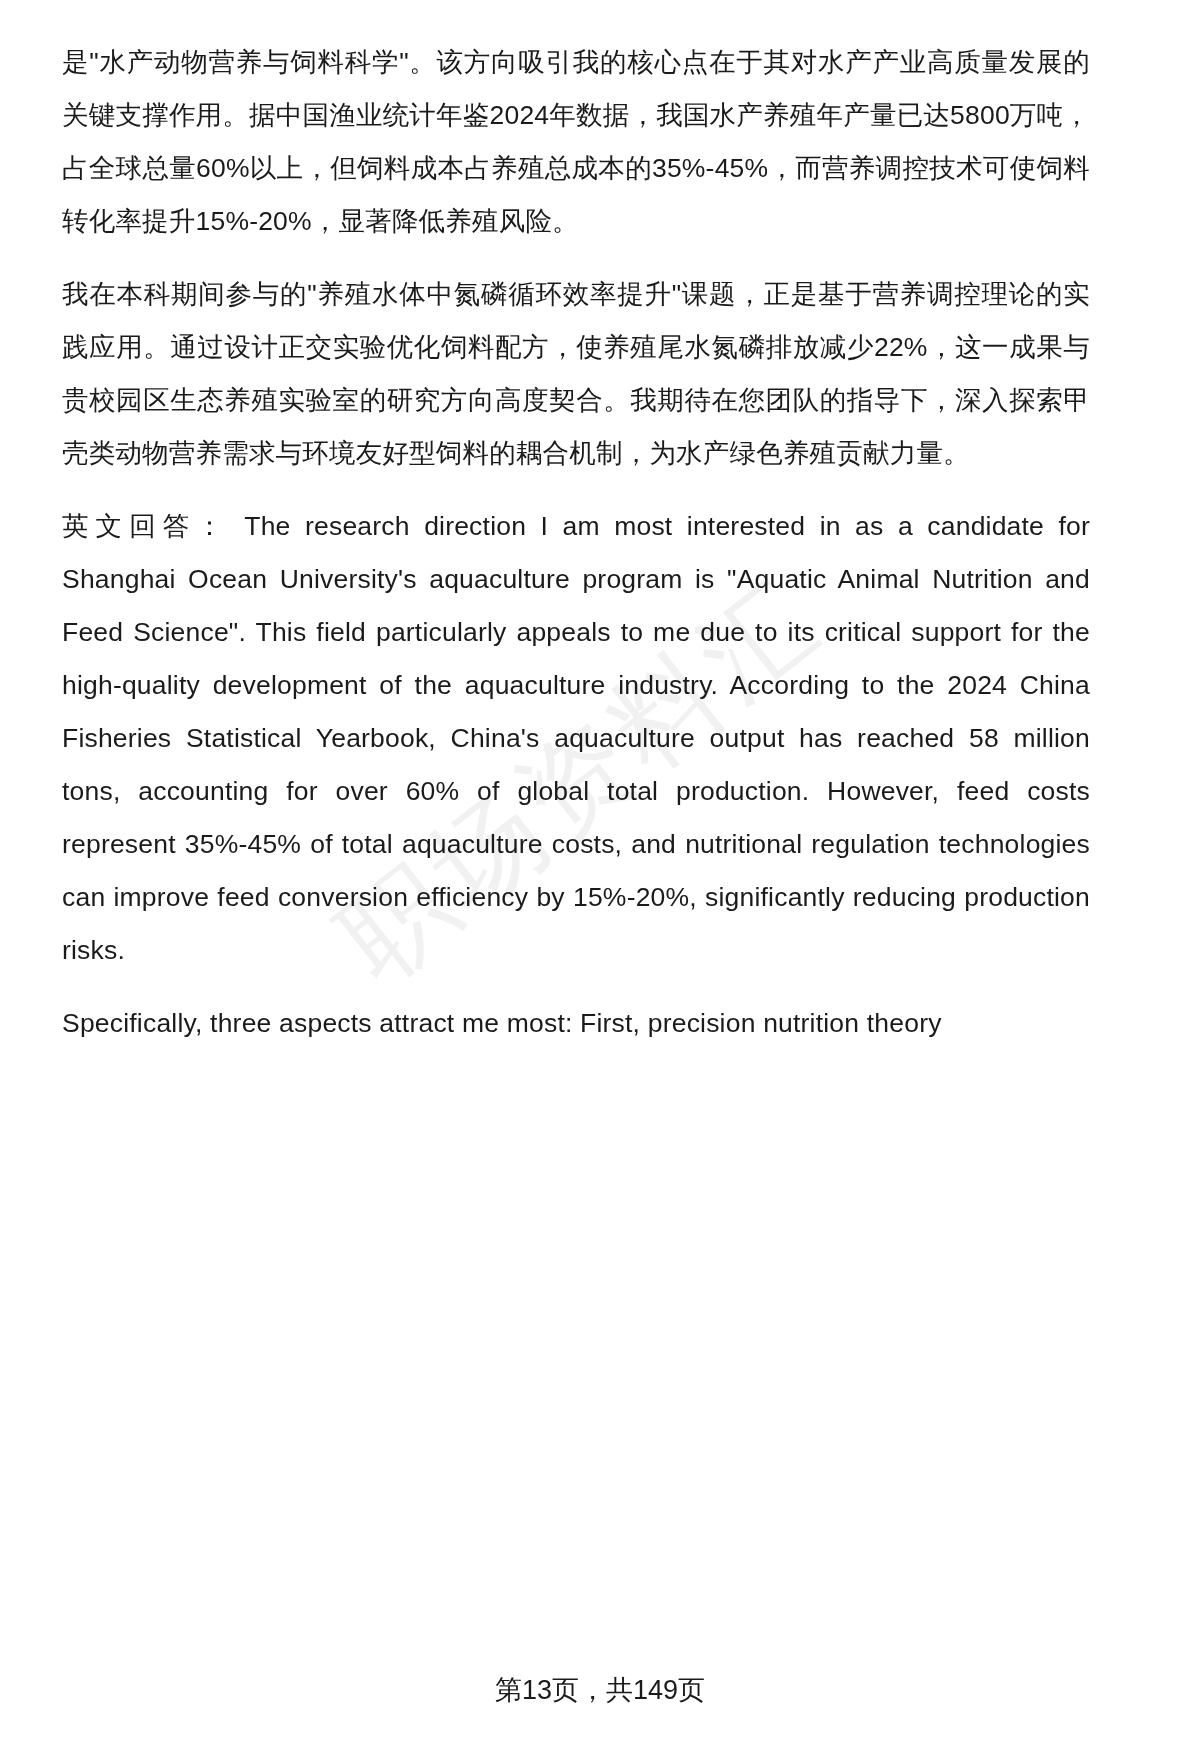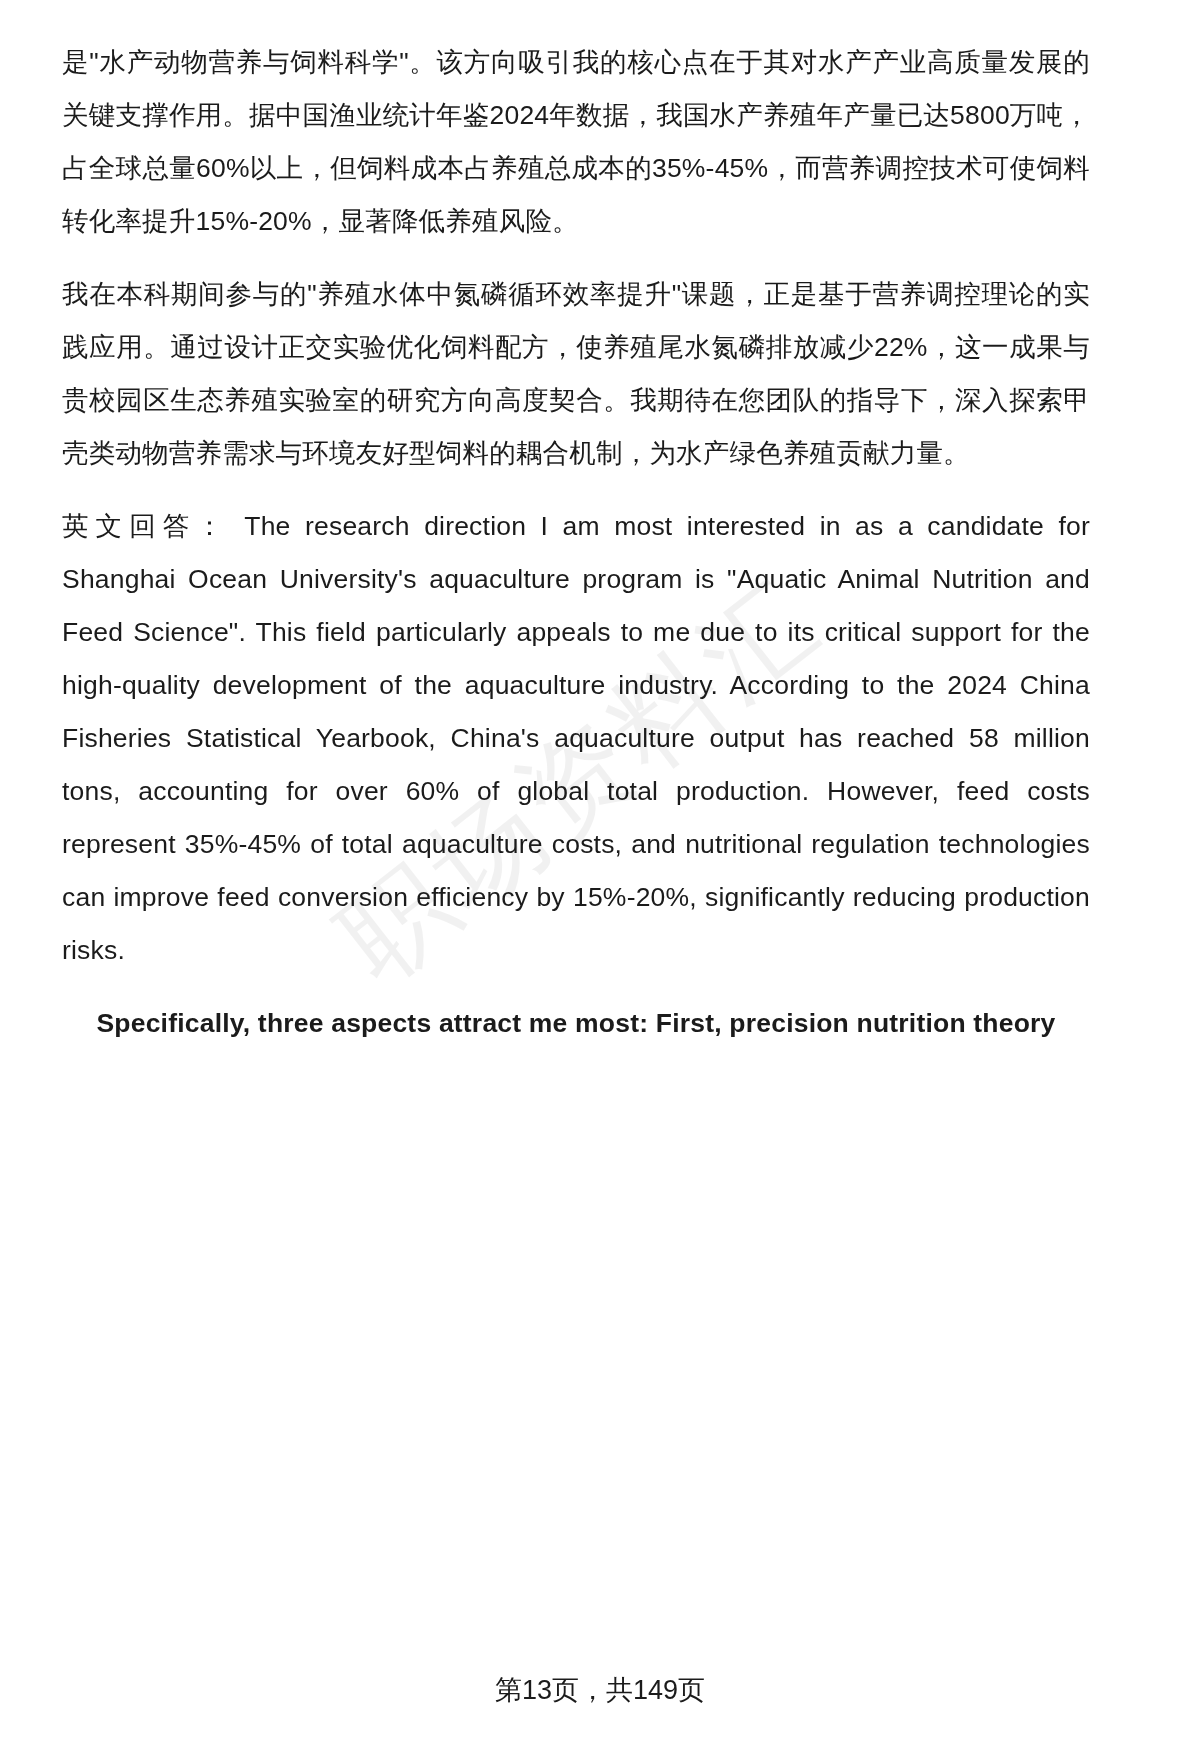--- a/index.html
+++ b/index.html
@@ -53,22 +53,21 @@
   p.para {
     margin: 0 0 20px 0;
     font-size: 26.5px;
     line-height: 53px;
     text-align: justify;
     text-justify: inter-ideograph;
     color: #1b1b1b;
     letter-spacing: 0.2px;
   }
   p.para.en {
-    text-align: center;
-    font-weight: bold;
+    text-align: left;
   }
   p.para:last-child {
     margin-bottom: 0;
   }
   .footer {
     position: absolute;
     left: 0;
     top: 1672px;
     width: 1200px;
     text-align: center;

